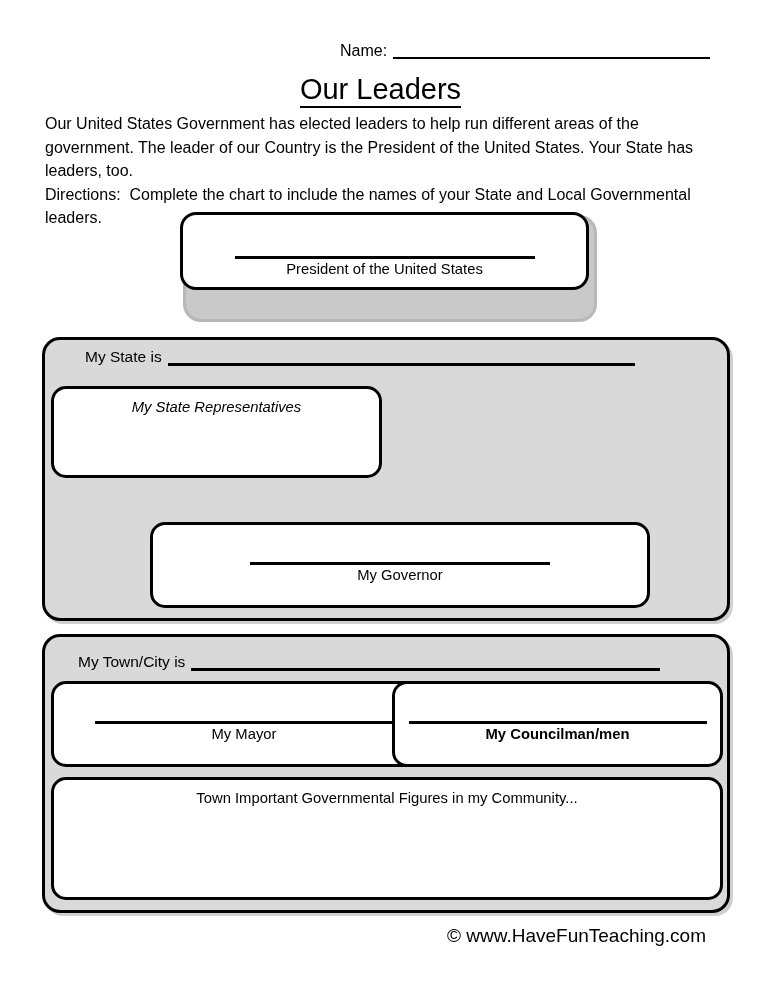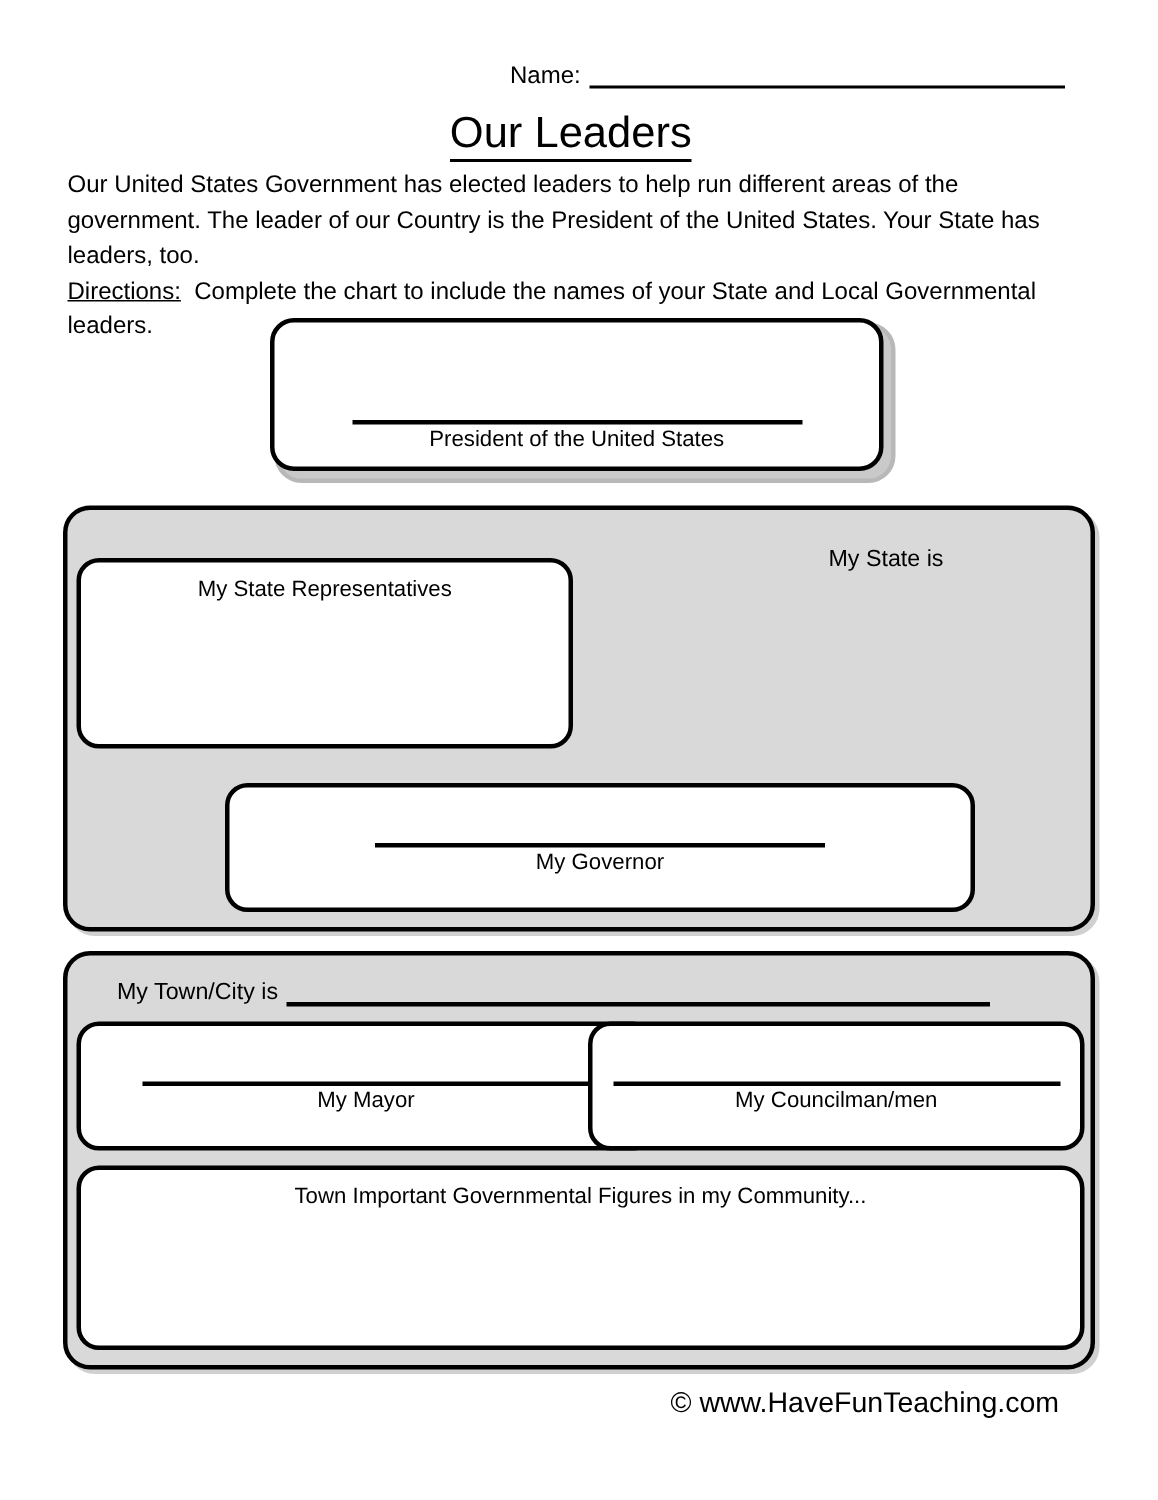--- a/index.html
+++ b/index.html
@@ -64,41 +64,40 @@
   .intro {
     position: absolute;
     left: 45px;
     top: 112px;
     width: 678px;
     font-size: 16px;
     line-height: 23.5px;
   }
   .intro p { margin: 0; }
   .directions-label {
-    text-decoration: underline;
   }
 
   
   .president-frame {
     position: absolute;
     left: 183px;
     top: 215px;
     width: 414px;
     height: 107px;
     box-sizing: border-box;
     border: 3px solid #b8b8b8;
     border-radius: 18px;
     background: #c9c9c9;
   }
   .president-box {
     position: absolute;
     left: 180px;
     top: 212px;
     width: 409px;
-    height: 102px;
+    height: 78px;
     box-sizing: border-box;
     border: 3px solid #000;
     border-radius: 16px;
     background: #ffffff;
   }
 
   
   .panel {
     position: absolute;
     box-sizing: border-box;
@@ -132,23 +131,22 @@
     white-space: nowrap;
     padding-right: 6px;
   }
   .panel-head .ph-rule {
     flex: 1;
     border-bottom: 3px solid #000;
     height: 14px;
   }
   .head-state {
     left: 85px;
-    top: 364px;
+    top: 348px;
     width: 550px;
-    flex-direction: column;
   }
   .head-town {
     left: 78px;
     top: 653px;
     width: 582px;
   }
 
   
   .inner {
     position: absolute;
@@ -179,27 +177,27 @@
     margin: 0 auto;
   }
   .sig-label {
     text-align: center;
     font-size: 14.8px;
     line-height: 19px;
     padding-top: 1px;
   }
 
   
-  .box-reps  { left: 51px;  top: 372px; width: 331px; height: 127px; }
+  .box-reps  { left: 51px;  top: 386px; width: 331px; height: 92px; font-style: italic; }
   .box-sens  { left: 392px; top: 386px; width: 331px; height: 127px; }
   .box-gov   { left: 150px; top: 522px; width: 500px; height: 86px;  }
 
   
   .box-mayor { left: 51px;  top: 681px; width: 386px; height: 86px; }
-  .box-counc { left: 392px; top: 681px; width: 331px; height: 86px; }
+  .box-counc { left: 392px; top: 681px; width: 331px; height: 86px; font-weight: bold; }
   .box-other { left: 51px;  top: 777px; width: 672px; height: 123px; }
 
   
   .pres-sig {
     position: absolute;
     left: 0; right: 0;
     bottom: 8px;
   }
 
   

